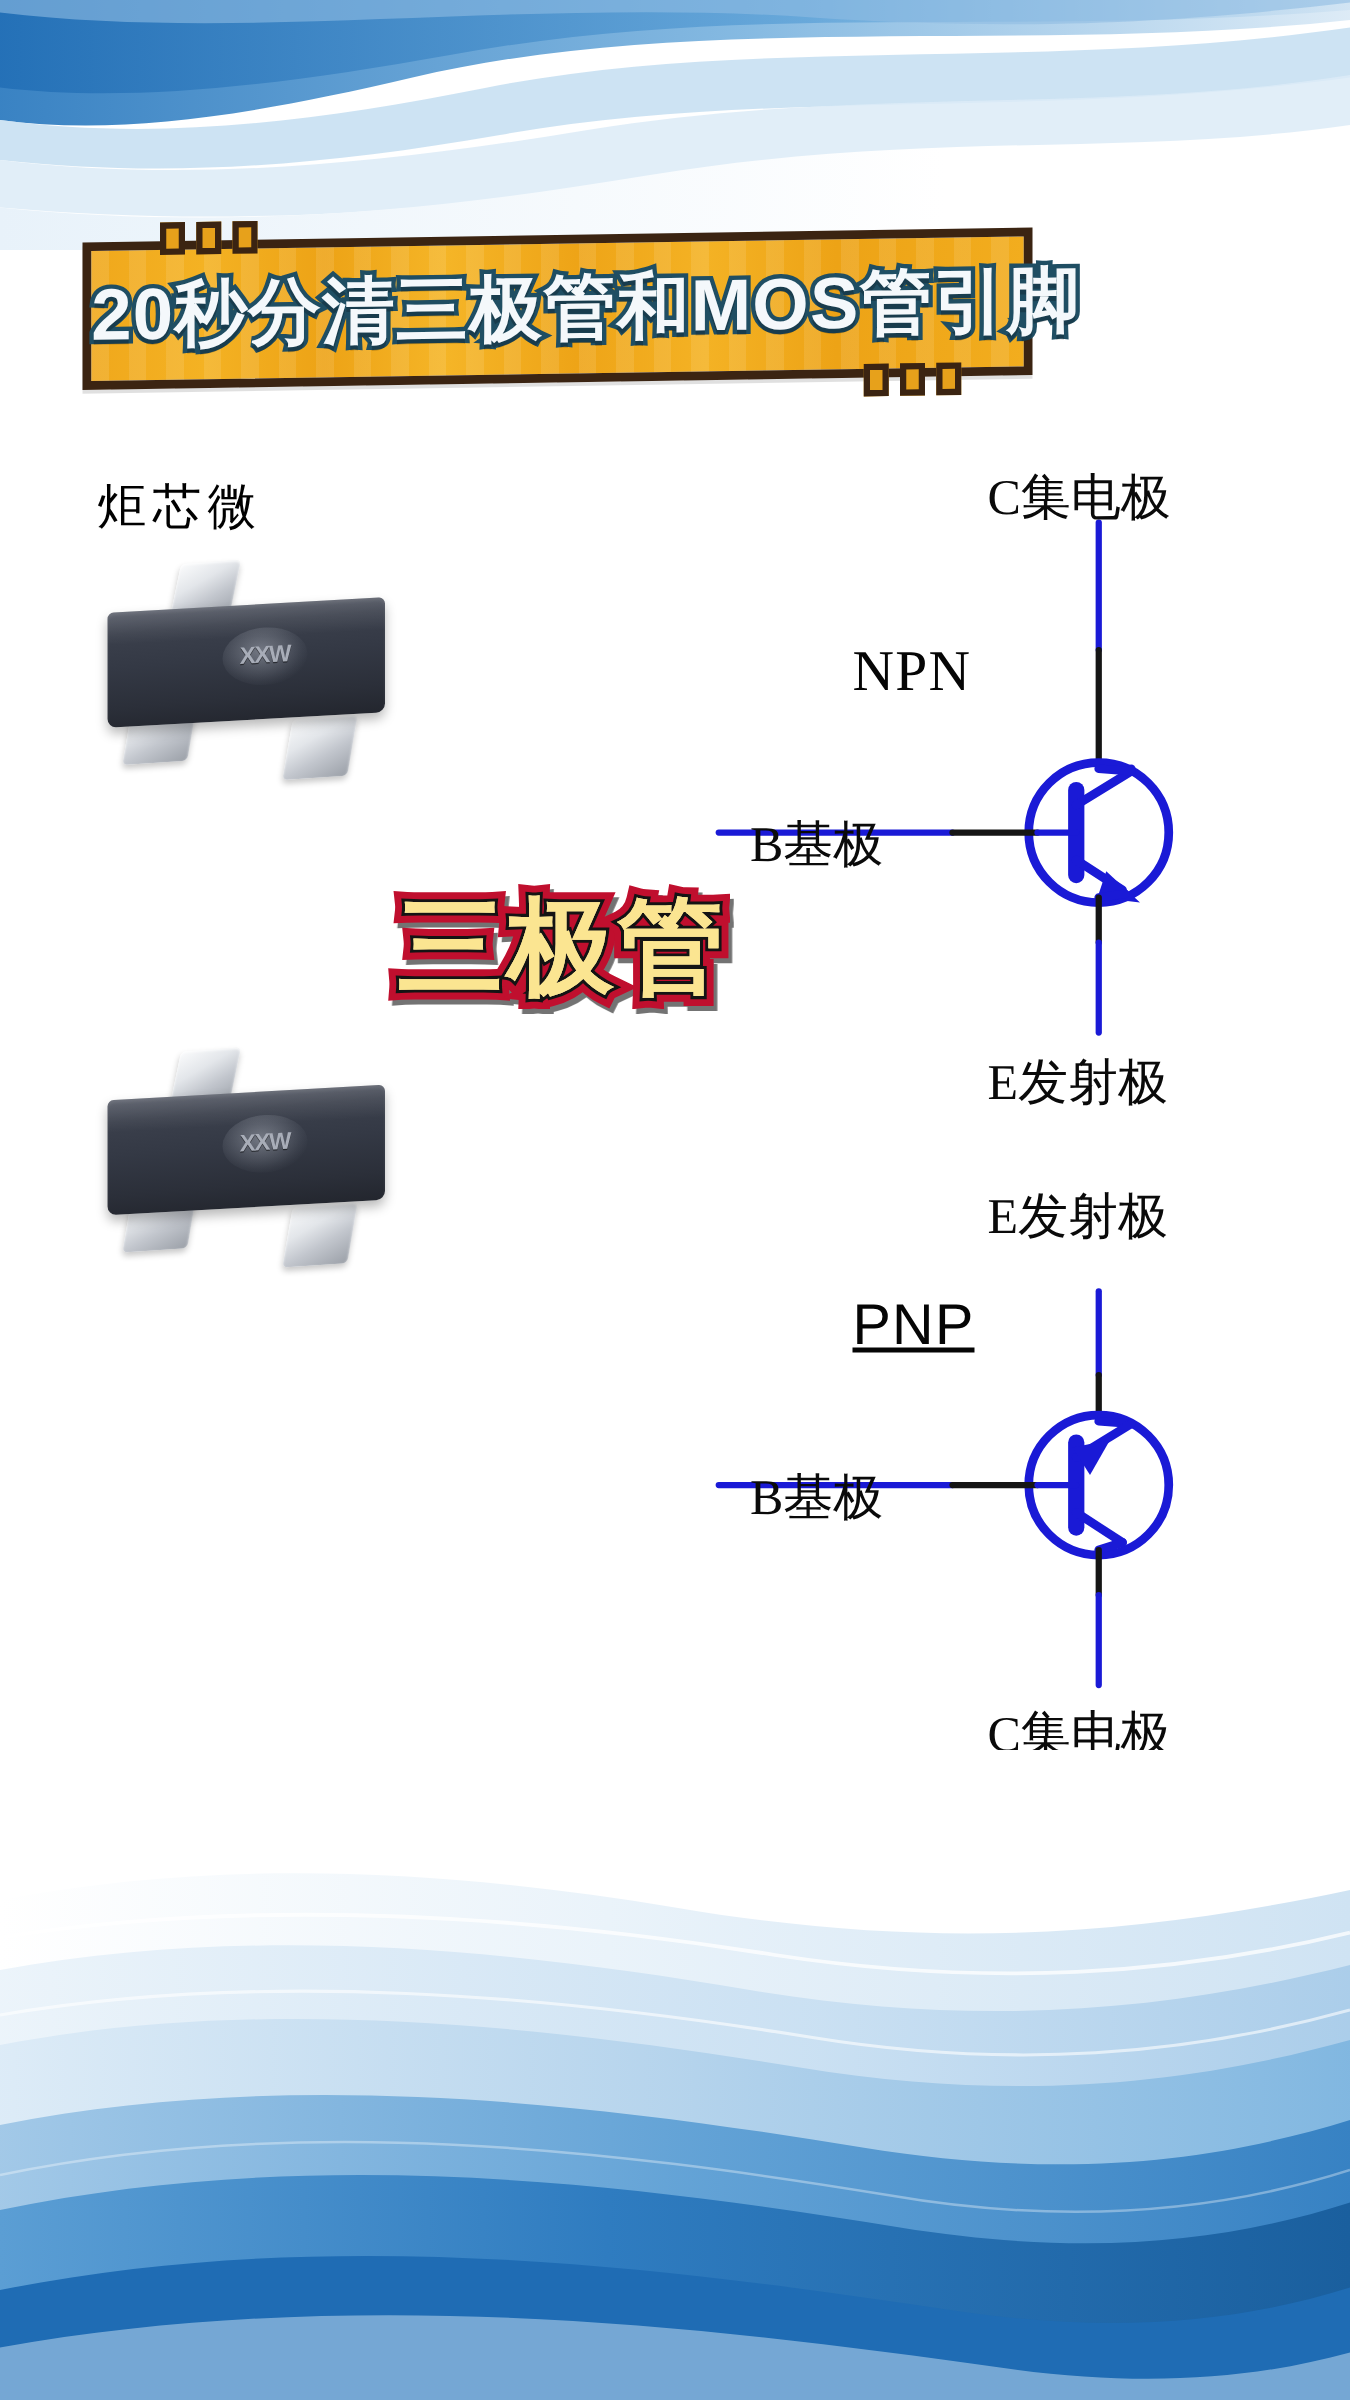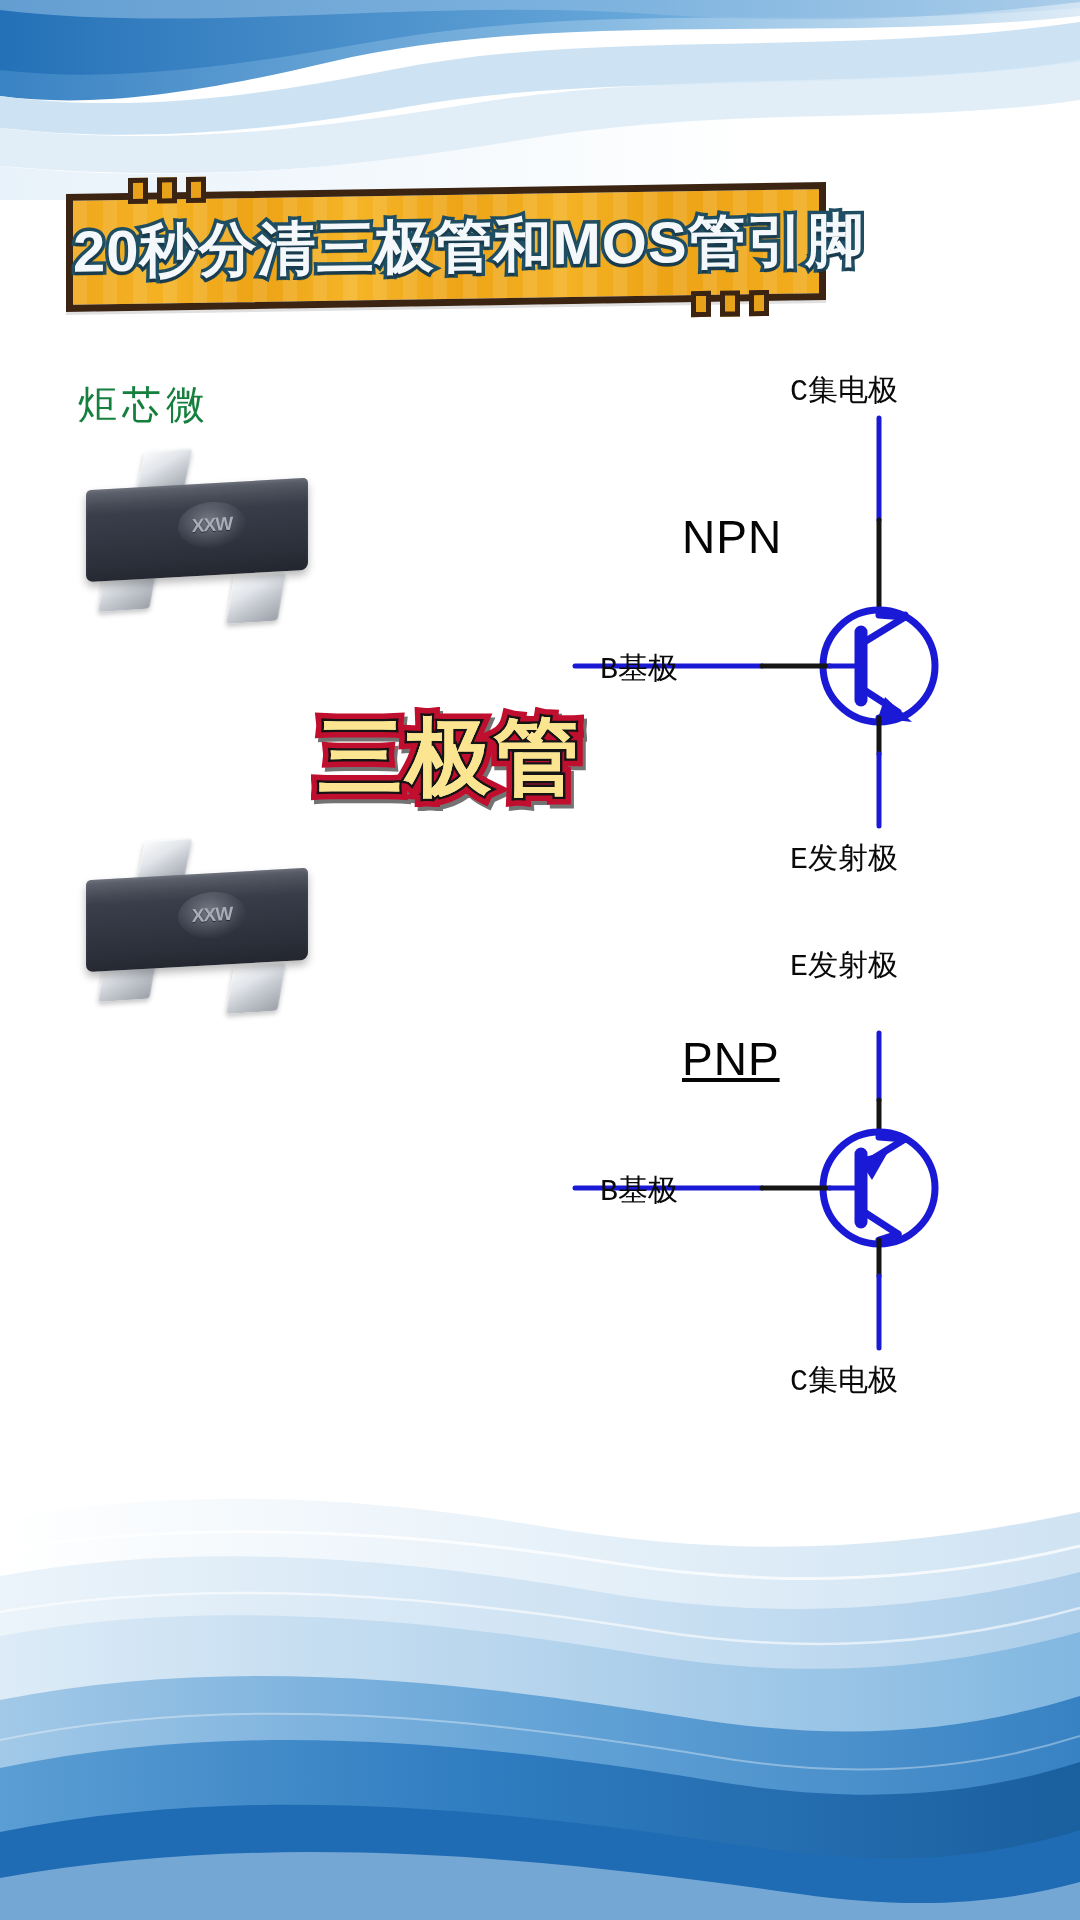--- a/index.html
+++ b/index.html
@@ -43,21 +43,21 @@
     font-family:"Liberation Sans","DejaVu Sans",sans-serif;
   }
   .tab-group{position:absolute;display:flex;gap:9px;}
   .tab-group.tl{left:55px;top:-22px;}
   .tab-group.br{right:50px;bottom:-22px;}
   .tab{width:20px;height:26px;background:#e7a11b;border:5px solid #3b2412;box-sizing:border-box;}
 
   
   .watermark{
     position:absolute;left:78px;top:378px;
-    font-size:39px;color:#15803d;font-weight:500;letter-spacing:5px;
+    font-size:39px;color:#000000;font-weight:500;letter-spacing:5px;
     text-shadow:0 1px 1px rgba(0,0,0,.03);
     user-select:none;
   }
 
   
   .pkg{position:absolute;width:270px;height:200px;}
   .pkg.one{left:80px;top:440px;}
   .pkg.two{left:80px;top:830px;}
 
   .pkg .body{
@@ -115,22 +115,22 @@
     position:absolute;left:318px;top:700px;
     font-size:85px;font-weight:bold;letter-spacing:3px;
     color:#fbe591;
     white-space:nowrap;
     font-family:"Liberation Sans","DejaVu Sans",sans-serif;
   }
 
   
   .lbl{
     position:absolute;
-    font-size:30px;color:#0a0a0a;white-space:nowrap;
-    font-family:Liberation Mono, monospace;
+    font-size:40px;color:#0a0a0a;white-space:nowrap;
+    font-family:Liberation Serif, serif;
   }
   .type-lbl{
     position:absolute;
     font-size:46px;color:#050505;white-space:nowrap;letter-spacing:1px;
     font-family:"Liberation Sans","DejaVu Sans",sans-serif;
   }
 
   .sch{position:absolute;left:0;top:0;width:1080px;height:1920px;pointer-events:none;}
 
   
@@ -266,21 +266,21 @@
 
       <line x1="861" y1="1210" x2="898" y2="1234" stroke="#1a1ad6" stroke-width="7"></line>
       <line x1="898" y1="1234" x2="879" y2="1240" stroke="#1a1ad6" stroke-width="7"></line>
 
       <line x1="879" y1="1240" x2="879" y2="1276" stroke="#151515" stroke-width="5"></line>
       <line x1="879" y1="1276" x2="879" y2="1348" stroke="#1a1ad6" stroke-width="5"></line>
     </g>
   </svg>
 
   <div class="lbl" style="left:790px;top:370px;">C集电极</div>
-  <div class="type-lbl" style="left:682px;top:510px;">NPN</div>
+  <div class="type-lbl" style="left:682px;top:510px;font-family:Liberation Serif, serif;">NPN</div>
   <div class="lbl" style="left:600px;top:648px;">B基极</div>
   <div class="lbl" style="left:790px;top:838px;">E发射极</div>
 
   <div class="lbl" style="left:790px;top:945px;">E发射极</div>
   <div class="type-lbl" style="left:682px;top:1032px;text-decoration:underline;">PNP</div>
   <div class="lbl" style="left:600px;top:1170px;">B基极</div>
   <div class="lbl" style="left:790px;top:1360px;">C集电极</div>
 
   <div class="caption">20秒分清三极管和MOS管的引脚</div>
   <div class="caption-top">20秒分清三极管和MOS管的引脚</div>

